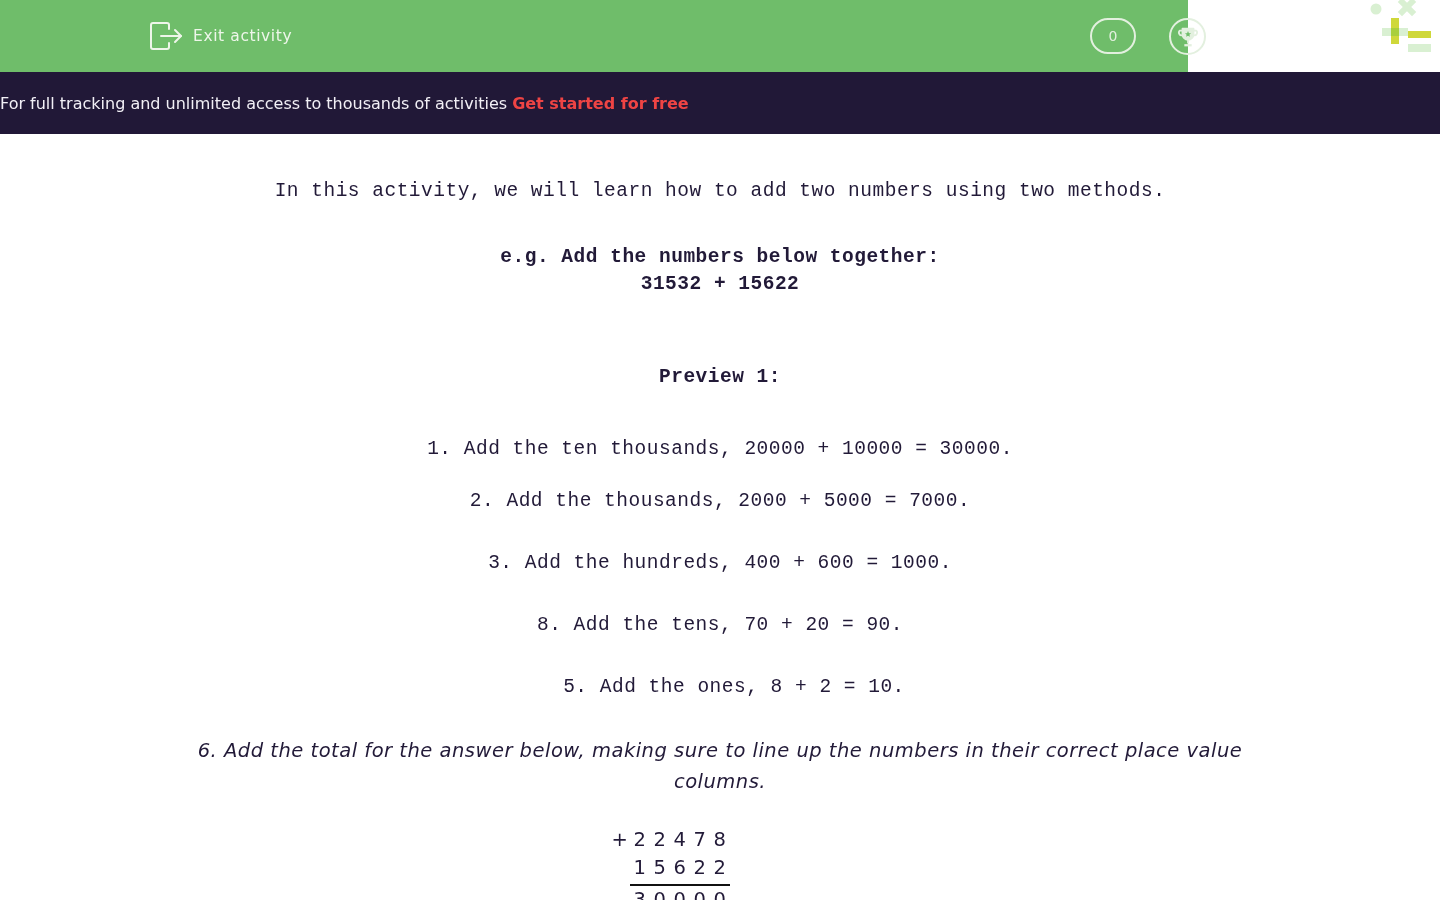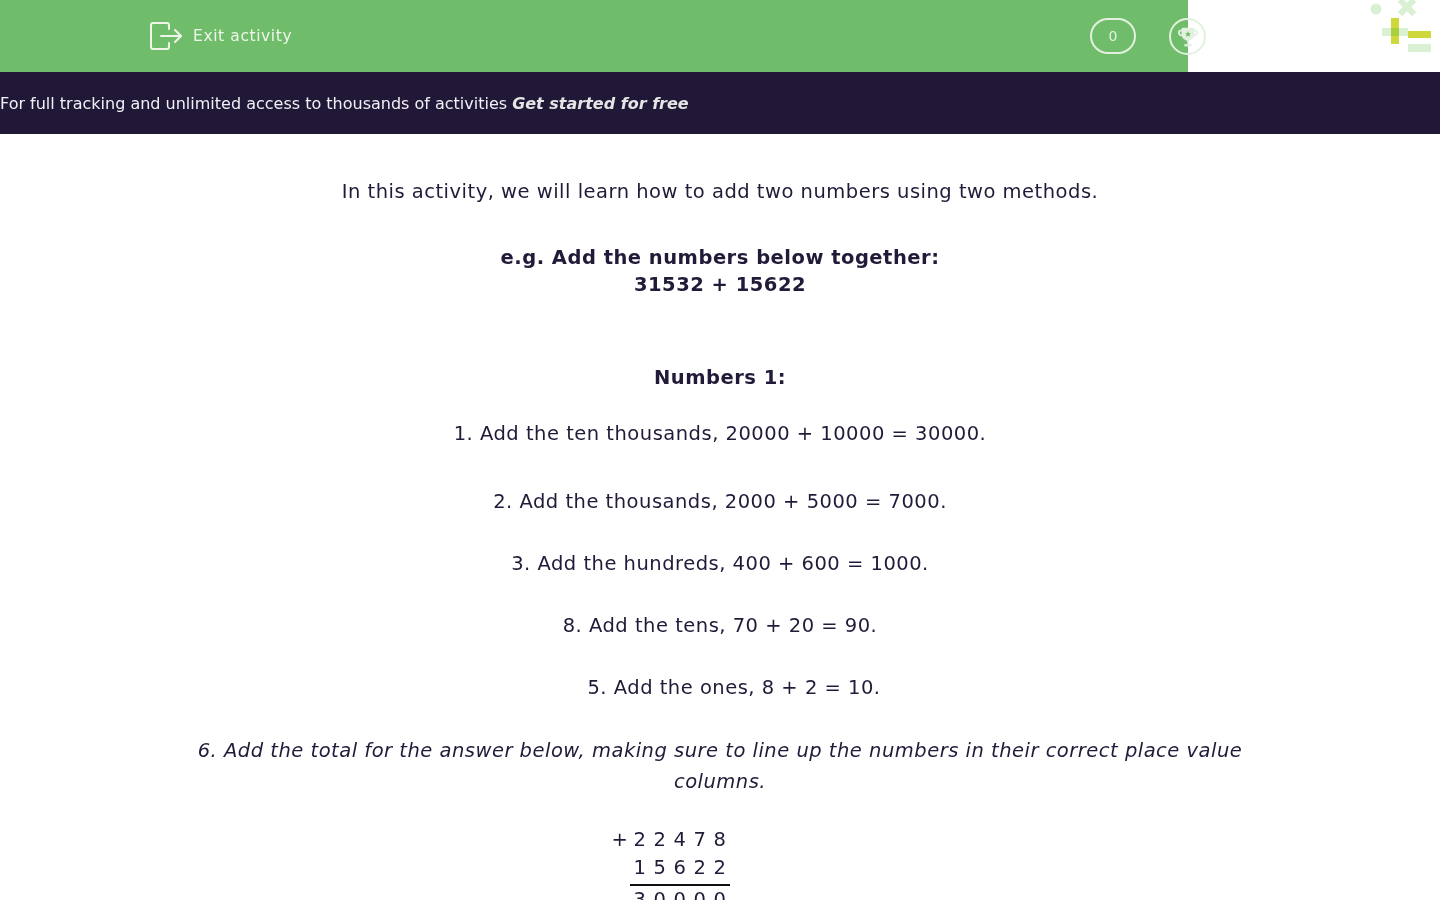--- a/index.html
+++ b/index.html
@@ -36,27 +36,27 @@
     }
     .trophy-btn svg { width: 22px; height: 22px; }
 
     .logo { position: absolute; left: 1366px; top: 0; width: 74px; height: 56px; }
 
     .banner {
       position: absolute; left: 0; top: 72px; width: 1440px; height: 62px;
       background: #211837; display: flex; align-items: center; justify-content: flex-start;
       font-size: 16px; color: #f2f0f6; white-space: nowrap;
     }
-    .banner .cta { font-weight: bold; margin-left: 5px; color: #e5e5e5; cursor: pointer; font-style: italic; }
+    .banner .cta { font-weight: bold; margin-left: 5px; color: #ef4444; cursor: pointer; }
 
     .content {
       position: absolute; left: 0; top: 134px; width: 1440px;
       text-align: center; font-size: 19.5px; color: #221a38; letter-spacing: 0.5px;
     }
-    .line { position: absolute; left: 0; width: 1440px; text-align: center; white-space: nowrap; }
+    .line { position: absolute; left: 0; width: 1440px; text-align: center; white-space: nowrap; font-family: Liberation Mono, monospace; }
     .bold { font-weight: bold; }
     .wrap { position: absolute; left: 170px; width: 1100px; text-align: center; line-height: 31px; white-space: normal; }
 
     .column-add {
       position: absolute; left: 610px; top: 694px; width: 125px;
       font-size: 19.5px; color: #221a38;
     }
     .ca-row { position: relative; height: 28px; display: flex; justify-content: flex-end; }
     .ca-row span { width: 20px; text-align: center; display: inline-block; }
     .ca-plus { position: absolute; left: 0; top: 0; width: 20px; text-align: center; }
@@ -110,22 +110,22 @@
 
 <div class="banner">
   <span>For full tracking and unlimited access to thousands of activities</span>
   <span class="cta">Get started for free</span>
 </div>
 
 <div class="content">
   <div class="line" style="top:46px;">In this activity, we will learn how to add two numbers using two methods.</div>
   <div class="line bold" style="top:112px;">e.g. Add the numbers below together:</div>
   <div class="line bold" style="top:139px;">31532 + 15622</div>
-  <div class="line bold" style="top:232px;">Numbers 1:</div>
-  <div class="line" style="top:288px;">1. Add the ten thousands, 20000 + 10000 = 30000.</div>
+  <div class="line bold" style="top:232px;">Preview 1:</div>
+  <div class="line" style="top:304px;">1. Add the ten thousands, 20000 + 10000 = 30000.</div>
   <div class="line" style="top:356px;text-align:center;">2. Add the thousands, 2000 + 5000 = 7000.</div>
   <div class="line" style="top:418px;">3. Add the hundreds, 400 + 600 = 1000.</div>
   <div class="line" style="top:480px;">8. Add the tens, 70 + 20 = 90.</div>
   <div class="line" style="top:542px;margin-left:14px;">5. Add the ones, 8 + 2 = 10.</div>
   <div class="wrap" style="top:601px;font-style:italic;">6. Add the total for the answer below, making sure to line up the numbers in their correct place value columns.</div>
 
   <div class="column-add">
     <div class="ca-row">
       <span class="ca-plus">+</span>
       <span>2</span>

